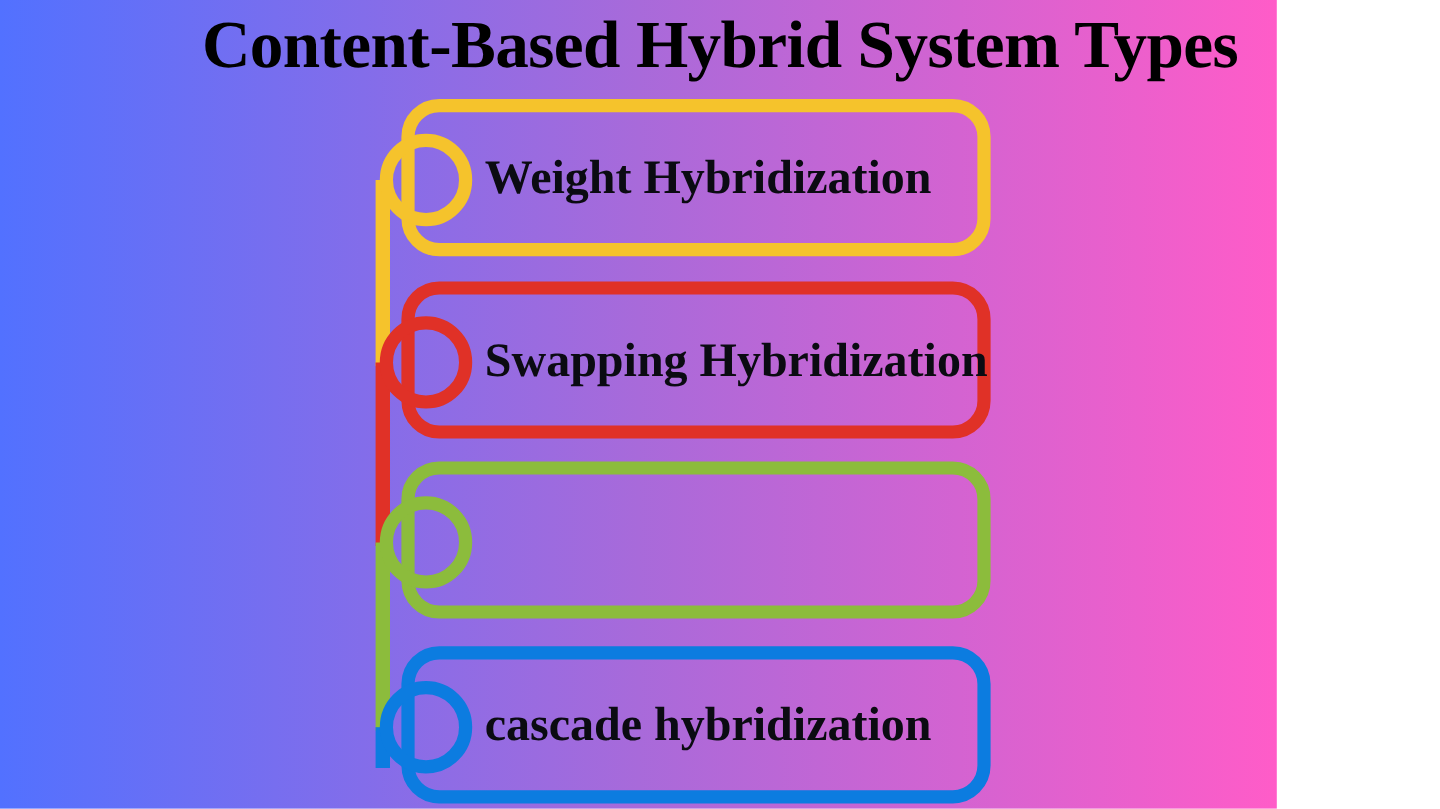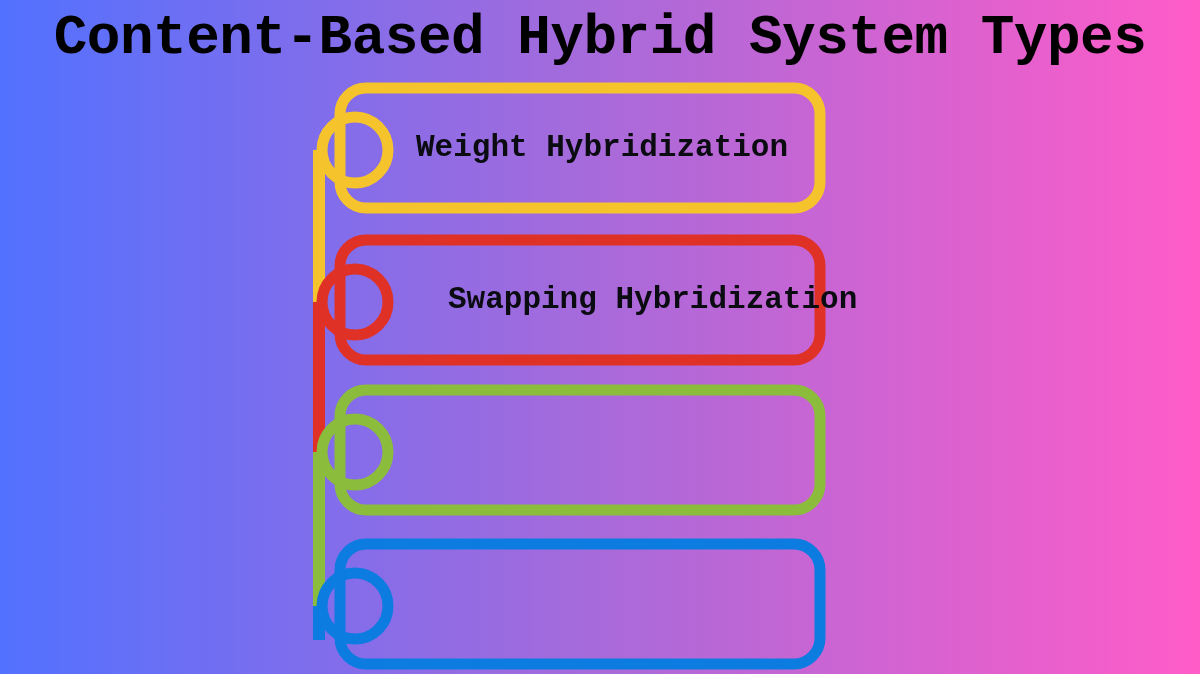--- a/index.html
+++ b/index.html
@@ -2,32 +2,32 @@
 <html><head>
 <meta charset="utf-8">
 <style>
   html, body {
     margin: 0;
     padding: 0;
     background: #ffffff;
   }
   #canvas {
     position: relative;
-    width: 1200px;
+    width: 1064px;
     height: 674px;
     overflow: hidden;
     background: linear-gradient(to right,
         #5271FF 0%,
         #6E6DF6 15%,
         #8B68EC 32%,
         #A86ADA 50%,
         #C561CF 66%,
         #E85CD2 82%,
         #FF5CC8 100%);
-    font-family: Liberation Mono, monospace;
+    font-family: Liberation Serif, serif;
   }
 
   
   #title {
     position: absolute;
     left: 0;
     top: 2px;
     width: 1200px;
     text-align: center;
     font-size: 56px;
@@ -45,25 +45,25 @@
     top: 0;
     width: 1200px;
     height: 674px;
   }
 
   
   .row-label {
     position: absolute;
     height: 120px;
     line-height: 120px;
-    font-size: 31px;
+    font-size: 40px;
     font-weight: bold;
     color: #0b0b12;
     white-space: nowrap;
-    left: 416px;
+    left: 404px;
   }
   .row-label.r0 { top: 88px; }
   .row-label.r1 { top: 240px; }
   .row-label.r2 { top: 390px; }
   .row-label.r3 { top: 544px; }
 </style>
 </head>
 <body>
 
 <div id="canvas" style="background: linear-gradient(to right, rgb(82, 113, 255) 0%, rgb(168, 106, 218) 50%, rgb(255, 92, 200) 100%);">
@@ -94,15 +94,16 @@
       <circle cx="355" cy="452" r="33" fill="none" stroke="#8CBC3C" stroke-width="11"></circle>
     </g>
 
     <g>
       <rect x="340" y="544" width="480" height="120" rx="26" ry="26" fill="none" stroke="#0C7CE0" stroke-width="11"></rect>
       <circle cx="355" cy="606" r="33" fill="none" stroke="#0C7CE0" stroke-width="11"></circle>
     </g>
   </svg>
 
   <div class="row-label r0" style="top: 88px; height: 120px; line-height: 120px;">Weight Hybridization</div>
-  <div class="row-label r1" style="top: 240px; height: 120px; line-height: 120px; margin-left: 32px;">Swapping Hybridization</div>
+  <div class="row-label r1" style="top: 240px; height: 120px; line-height: 120px;">Swapping Hybridization</div>
+  <div class="row-label r3" style="top: 544px; height: 120px; line-height: 120px;">cascade hybridization</div>
 
 </div>
 
 </body></html>

